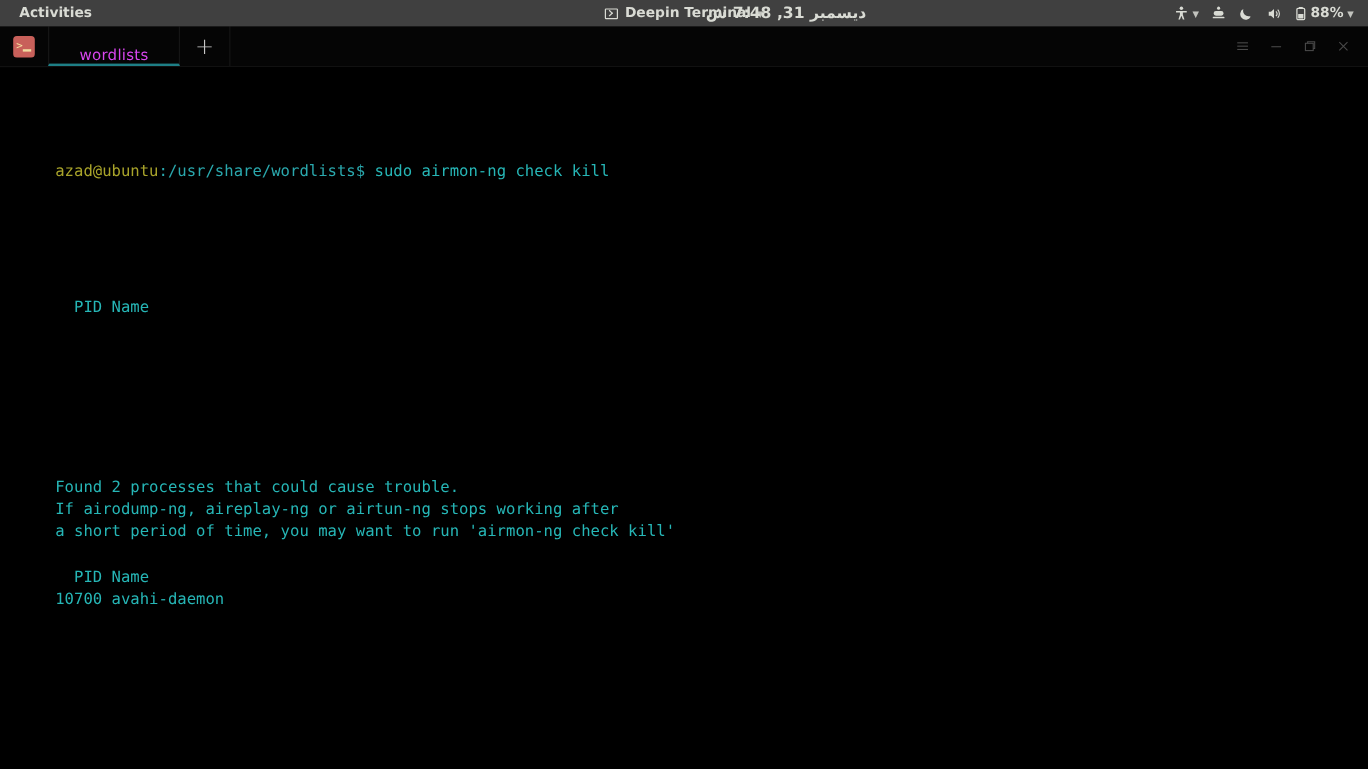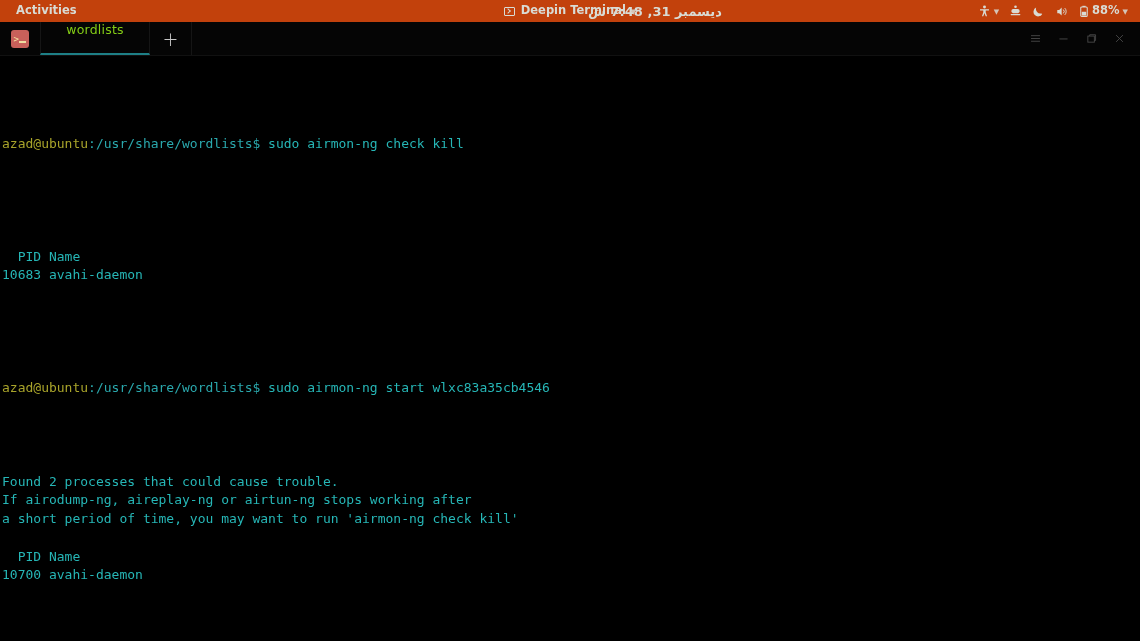--- a/index.html
+++ b/index.html
@@ -6,21 +6,21 @@
   html, body {
     width: 1140px; height: 641px;
     background: #000;
     font-family: "DejaVu Sans Mono", monospace;
     overflow: hidden;
   }
 
   
   #topbar {
     height: 22px; width: 100%;
-    background: #c2410c;
+    background: #404040;
     display: flex; align-items: center;
     font-family: "DejaVu Sans", sans-serif;
     font-size: 11.5px; font-weight: bold;
     color: #d9dbd4;
     position: relative;
   }
   #topbar .tb-left { display: flex; align-items: center; gap: 4px; padding-left: 8px; }
   .tb-item {
     padding: 2px 8px; border-radius: 3px;
     display: flex; align-items: center; gap: 5px;
@@ -71,23 +71,23 @@
   #app-icon::before {
     content: ">"; position: absolute; left: 2.5px; top: 0px;
     font-size: 9px; color: #f6e3a1; font-family: "DejaVu Sans Mono", monospace;
     line-height: 18px;
   }
   #app-icon::after {
     content: ""; position: absolute; left: 8px; bottom: 4.5px;
     width: 7px; height: 1.6px; background: #f0dca0;
   }
   .tab {
-    display: flex; align-items: flex-start; justify-content: center;
+    display: flex; align-items: flex-end; justify-content: center;
     min-width: 110px; padding: 0 18px;
-    color: #84cc16; font-family: "DejaVu Sans", sans-serif;
+    color: #d946ef; font-family: "DejaVu Sans", sans-serif;
     font-size: 12.5px; letter-spacing: .2px;
     border-bottom: 2px solid #1e7f86;
     border-left: 1px solid #151515; border-right: 1px solid #151515;
   }
   #newtab {
     width: 42px; display: flex; align-items: center; justify-content: center;
     color: #c6c6c6; font-size: 19px; font-weight: 300;
     font-family: "DejaVu Sans", sans-serif;
     border-right: 1px solid #151515;
   }
@@ -101,20 +101,21 @@
     color: #2b2b2b;
   }
 
   
   #screen {
     flex: 1; background: #000; padding: 4px 0 0 2px;
     font-family: "DejaVu Sans Mono", monospace;
     font-size: 13px; line-height: 18.75px;
     white-space: pre; overflow: hidden;
     letter-spacing: 0px;
+    margin-left: 44px;
   }
   .ln { height: 18.75px; }
   .cy { color: #26b6b6; }
   .cy2 { color: #2aa8ad; }
   .ye { color: #a8a32a; }
 </style>
 </head>
 <body>
 
 <div id="topbar">
@@ -215,24 +216,23 @@
         </svg>
       </div>
     </div>
   </div>
 
   <div id="screen">
 
     
     <div class="ln"><span class="ye">azad@ubuntu</span><span class="cy2">:/usr/share/wordlists$</span><span class="cy"> sudo airmon-ng check kill</span></div>
 
-    <div id="out1"><div class="ln cy">&nbsp;</div><div class="ln cy">&nbsp;</div><div class="ln cy">  PID Name</div><div class="ln cy">10683 avahi-daemon</div><div class="ln cy">&nbsp;</div></div>
-
-    
-    <div class="ln"><span class="ye">azad@ubuntu</span><span class="cy2">:/usr/share/wordlists$</span><span class="cy"> sudo airmon-ng start wlxc83a35cb4546</span></div>
+    <div id="out1"><div class="ln cy">&nbsp;</div><div class="ln cy">&nbsp;</div><div class="ln cy">  PID Name</div><div class="ln cy">&nbsp;</div></div>
+
+    
 
     <div id="out2"><div class="ln cy">&nbsp;</div><div class="ln cy">Found 2 processes that could cause trouble.</div><div class="ln cy">If airodump-ng, aireplay-ng or airtun-ng stops working after</div><div class="ln cy">a short period of time, you may want to run 'airmon-ng check kill'</div><div class="ln cy">&nbsp;</div><div class="ln cy">  PID Name</div><div class="ln cy">10700 avahi-daemon</div></div>
 
     
     
 
   </div>
 </div>
 
 </body></html>

